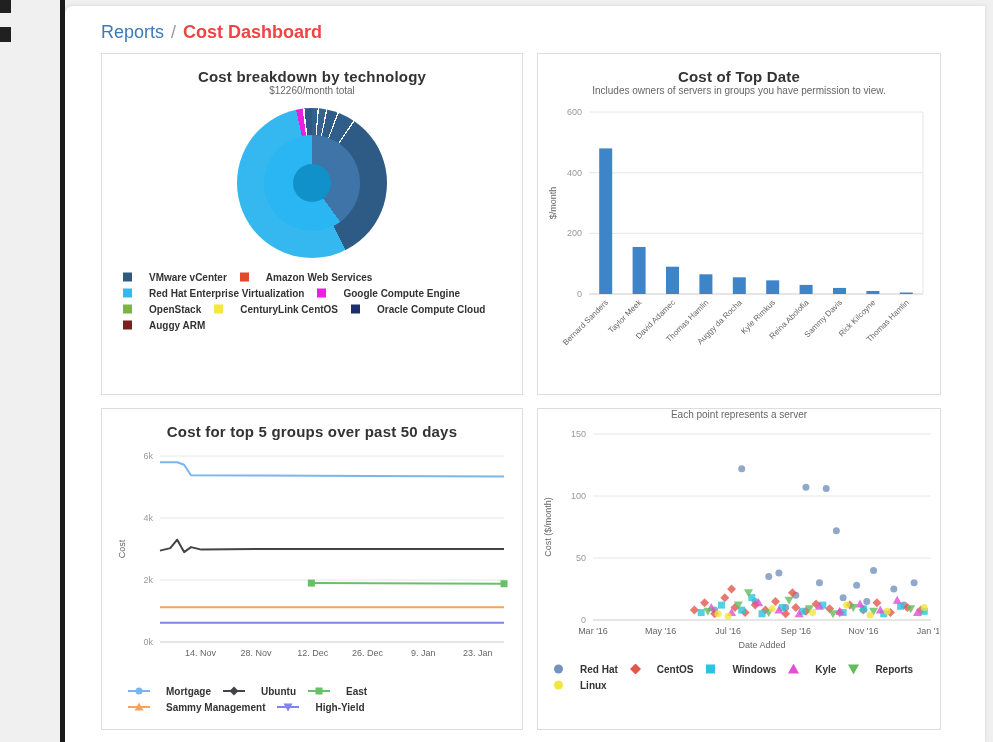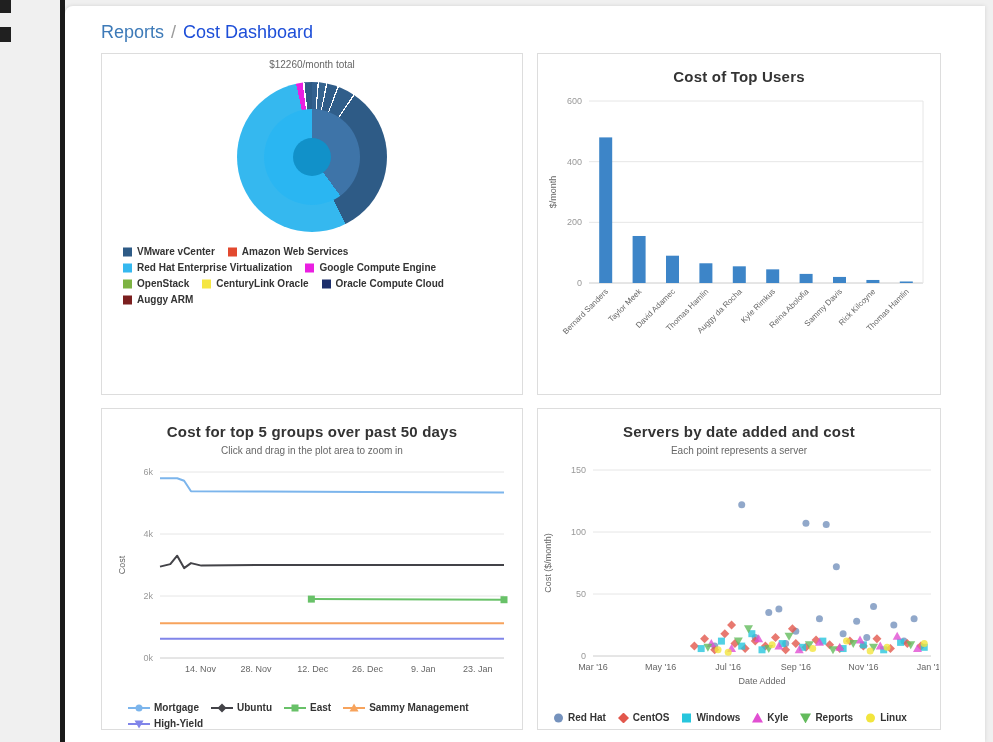--- a/index.html
+++ b/index.html
@@ -6,51 +6,52 @@
 html,body{width:993px;height:742px;overflow:hidden;background:#f0f0f0;font-family:"Liberation Sans",sans-serif}
 text{font-family:"Liberation Sans",sans-serif}
 .chrome-strip{position:absolute;left:60px;top:0;width:5px;height:742px;background:#1b1b1b}
 .chrome-sq{position:absolute;left:0;width:11px;background:#202020}
 #sq1{top:0;height:13px}
 #sq2{top:27px;height:15px}
 .panel{position:absolute;left:65px;top:6px;width:920px;height:736px;background:#fff;border-radius:8px 0 0 0;box-shadow:0 0 4px rgba(0,0,0,.12)}
 .breadcrumb{padding:16px 0 2px 36px;font-size:18px}
 .breadcrumb a{color:#3d7ab8;text-decoration:none;cursor:pointer}
 .breadcrumb .sep{color:#9a9a9a;margin:0 7px;font-weight:normal}
-.breadcrumb .cur{color:#1d4ed8;font-weight:normal}
+.breadcrumb .cur{color:#ef4444;font-weight:bold}
 .grid{display:grid;grid-template-columns:422px 404px;grid-template-rows:342px 322px;gap:13px 14px;margin:8px 0 0 36px}
 .card{border:1px solid #ddd;background:#fff;overflow:hidden;text-align:center}
 .card h2{font-size:15px;font-weight:600;color:#333;margin-top:14px;letter-spacing:.2px}
-.sub{font-size:10px;color:#666;margin-top:5px}
+.sub{font-size:10px;color:#666;}
 .pie-wrap{position:relative;width:150px;height:150px;margin:12px auto 0}
 .pie-outer{position:absolute;left:0;top:0;width:150px;height:150px;border-radius:50%}
 .pie-inner{position:absolute;left:27px;top:27px;width:96px;height:96px;border-radius:50%}
 .pie-center{position:absolute;left:56px;top:56px;width:38px;height:38px;border-radius:50%}
 .legend{display:flex;flex-wrap:wrap;align-items:center;row-gap:5px;column-gap:12px;margin:8px auto 0;font-size:10px;font-weight:bold;color:#333;text-align:left}
-.legend .li{display:inline-flex;align-items:center;gap:4px;cursor:pointer;white-space:nowrap}
+.legend .li{display:inline-flex;align-items:flex-start;gap:16px;cursor:pointer;white-space:nowrap}
 #pie-legend{width:380px;margin-top:14px}
 #line-legend{width:368px;margin-top:20px}
-#scatter-legend{width:372px;margin-top:14px}
+#scatter-legend{width:372px;margin-top:2px}
 svg.chart{display:block;margin:2px auto 0}
 </style>
 </head>
 <body>
 
 <div class="chrome-strip"></div>
 <div class="chrome-sq" id="sq1"></div>
 <div class="chrome-sq" id="sq2"></div>
 
 <div class="panel">
   <div class="breadcrumb">
     <a>Reports</a><span class="sep">/</span><span class="cur">Cost Dashboard</span>
   </div>
 
   <div class="grid">
 
     <section class="card">
+      <h2>Cost breakdown by technology</h2>
       <div class="sub">$12260/month total</div>
       <div class="pie-wrap">
         <div class="pie-outer" id="pie-outer" style="background: conic-gradient(rgb(51, 97, 143) 0%, rgb(51, 97, 143) 1.2%, rgb(255, 255, 255) 1.2%, rgb(255, 255, 255) 1.5%, rgb(54, 100, 143) 1.5%, rgb(54, 100, 143) 3%, rgb(255, 255, 255) 3%, rgb(255, 255, 255) 3.3%, rgb(47, 92, 136) 3.3%, rgb(47, 92, 136) 5.5%, rgb(255, 255, 255) 5.5%, rgb(255, 255, 255) 5.8%, rgb(48, 94, 138) 5.8%, rgb(48, 94, 138) 9.3%, rgb(255, 255, 255) 9.3%, rgb(255, 255, 255) 9.6%, rgb(46, 91, 134) 9.6%, rgb(46, 91, 134) 42.6%, rgb(53, 184, 239) 42.6%, rgb(53, 184, 239) 96.6%, rgb(234, 31, 225) 96.6%, rgb(234, 31, 225) 98%, rgb(255, 255, 255) 98%, rgb(255, 255, 255) 98.4%, rgb(45, 90, 133) 98.4%, rgb(45, 90, 133) 100%);"></div>
         <div class="pie-inner" id="pie-inner" style="background: conic-gradient(rgb(62, 116, 168) 0%, rgb(62, 116, 168) 40%, rgb(42, 182, 242) 40%, rgb(42, 182, 242) 100%);"></div>
         <div class="pie-center" id="pie-center" style="background: rgb(17, 145, 201);"></div>
       </div>
       <div class="legend" id="pie-legend">
           <span class="li">
             <svg width="11" height="10">
               <rect x="1" y="0.5" width="9" height="9" fill="#2e5b86" fill-opacity="1"></rect>
@@ -78,39 +79,40 @@
           <span class="li">
             <svg width="11" height="10">
               <rect x="1" y="0.5" width="9" height="9" fill="#7db343" fill-opacity="1"></rect>
             </svg>
             <span>OpenStack</span>
           </span>
           <span class="li">
             <svg width="11" height="10">
               <rect x="1" y="0.5" width="9" height="9" fill="#f5e642" fill-opacity="1"></rect>
             </svg>
-            <span>CenturyLink Oracle</span>
+            <span>CenturyLink CentOS</span>
           </span>
           <span class="li">
             <svg width="11" height="10">
               <rect x="1" y="0.5" width="9" height="9" fill="#1c2e6b" fill-opacity="1"></rect>
             </svg>
             <span>Oracle Compute Cloud</span>
           </span>
           <span class="li">
             <svg width="11" height="10">
               <rect x="1" y="0.5" width="9" height="9" fill="#7b1f1f" fill-opacity="1"></rect>
             </svg>
             <span>Auggy ARM</span>
           </span>
         </div>
     </section>
 
     <section class="card">
-      <h2>Cost of Top Users</h2>
+      <h2>Cost of Top Date</h2>
+      <div class="sub">Includes owners of servers in groups you have permission to view.</div>
       <svg class="chart" id="bar-svg" width="392" height="252" viewBox="0 0 392 252">
           <line x1="46" y1="196" x2="380" y2="196" stroke="#ccc"></line>
           <text x="39" y="199" text-anchor="end" fill="#999" font-size="9">0</text>
           <line x1="46" y1="135.33333333333334" x2="380" y2="135.33333333333334" stroke="#e6e6e6"></line>
           <text x="39" y="138.33333333333334" text-anchor="end" fill="#999" font-size="9">200</text>
           <line x1="46" y1="74.66666666666667" x2="380" y2="74.66666666666667" stroke="#e6e6e6"></line>
           <text x="39" y="77.66666666666667" text-anchor="end" fill="#999" font-size="9">400</text>
           <line x1="46" y1="14" x2="380" y2="14" stroke="#e6e6e6"></line>
           <text x="39" y="17" text-anchor="end" fill="#999" font-size="9">600</text>
           <line x1="380" y1="14" x2="380" y2="196" stroke="#e6e6e6"></line>
@@ -133,21 +135,20 @@
           <text x="266.09999999999997" y="205" text-anchor="end" fill="#666" font-size="8" transform="rotate(-45 266.09999999999997 205)">Reina Abolofia</text>
           <text x="299.49999999999994" y="205" text-anchor="end" fill="#666" font-size="8" transform="rotate(-45 299.49999999999994 205)">Sammy Davis</text>
           <text x="332.9" y="205" text-anchor="end" fill="#666" font-size="8" transform="rotate(-45 332.9 205)">Rick Kilcoyne</text>
           <text x="366.29999999999995" y="205" text-anchor="end" fill="#666" font-size="8" transform="rotate(-45 366.29999999999995 205)">Thomas Hamlin</text>
           <text x="13" y="105" text-anchor="middle" fill="#666" font-size="9" transform="rotate(-90 13 105)">$/month</text>
         </svg>
     </section>
 
     <section class="card">
       <h2>Cost for top 5 groups over past 50 days</h2>
-      <div class="sub">Click and drag in the plot area to zoom in</div>
       <svg class="chart" id="line-svg" width="400" height="224" viewBox="0 0 400 224">
           <line x1="48" y1="200" x2="392" y2="200" stroke="#ccc"></line>
           <text x="41" y="203" text-anchor="end" fill="#999" font-size="9">0k</text>
           <line x1="48" y1="138" x2="392" y2="138" stroke="#e6e6e6"></line>
           <text x="41" y="141" text-anchor="end" fill="#999" font-size="9">2k</text>
           <line x1="48" y1="76" x2="392" y2="76" stroke="#e6e6e6"></line>
           <text x="41" y="79" text-anchor="end" fill="#999" font-size="9">4k</text>
           <line x1="48" y1="14" x2="392" y2="14" stroke="#e6e6e6"></line>
           <text x="41" y="17" text-anchor="end" fill="#999" font-size="9">6k</text>
           <text x="88.592" y="214" text-anchor="middle" fill="#666" font-size="9">14. Nov</text>
@@ -198,21 +199,20 @@
             <svg width="22" height="10">
               <line x1="0" y1="5" x2="22" y2="5" stroke="#8085e9" stroke-width="2"></line>
               <path d="M 11 9.5 L 15.5 1.5 L 6.5 1.5 Z" fill="#8085e9" fill-opacity="1"></path>
             </svg>
             <span>High-Yield</span>
           </span>
         </div>
     </section>
 
     <section class="card">
-      <h2>Servers by date added and cost</h2>
       <div class="sub">Each point represents a server</div>
       <svg class="chart" id="scatter-svg" width="400" height="240" viewBox="0 0 400 240">
           <line x1="54" y1="198" x2="392" y2="198" stroke="#ccc"></line>
           <text x="47" y="201" text-anchor="end" fill="#999" font-size="9">0</text>
           <line x1="54" y1="136" x2="392" y2="136" stroke="#e6e6e6"></line>
           <text x="47" y="139" text-anchor="end" fill="#999" font-size="9">50</text>
           <line x1="54" y1="74" x2="392" y2="74" stroke="#e6e6e6"></line>
           <text x="47" y="77" text-anchor="end" fill="#999" font-size="9">100</text>
           <line x1="54" y1="12" x2="392" y2="12" stroke="#e6e6e6"></line>
           <text x="47" y="15" text-anchor="end" fill="#999" font-size="9">150</text>

